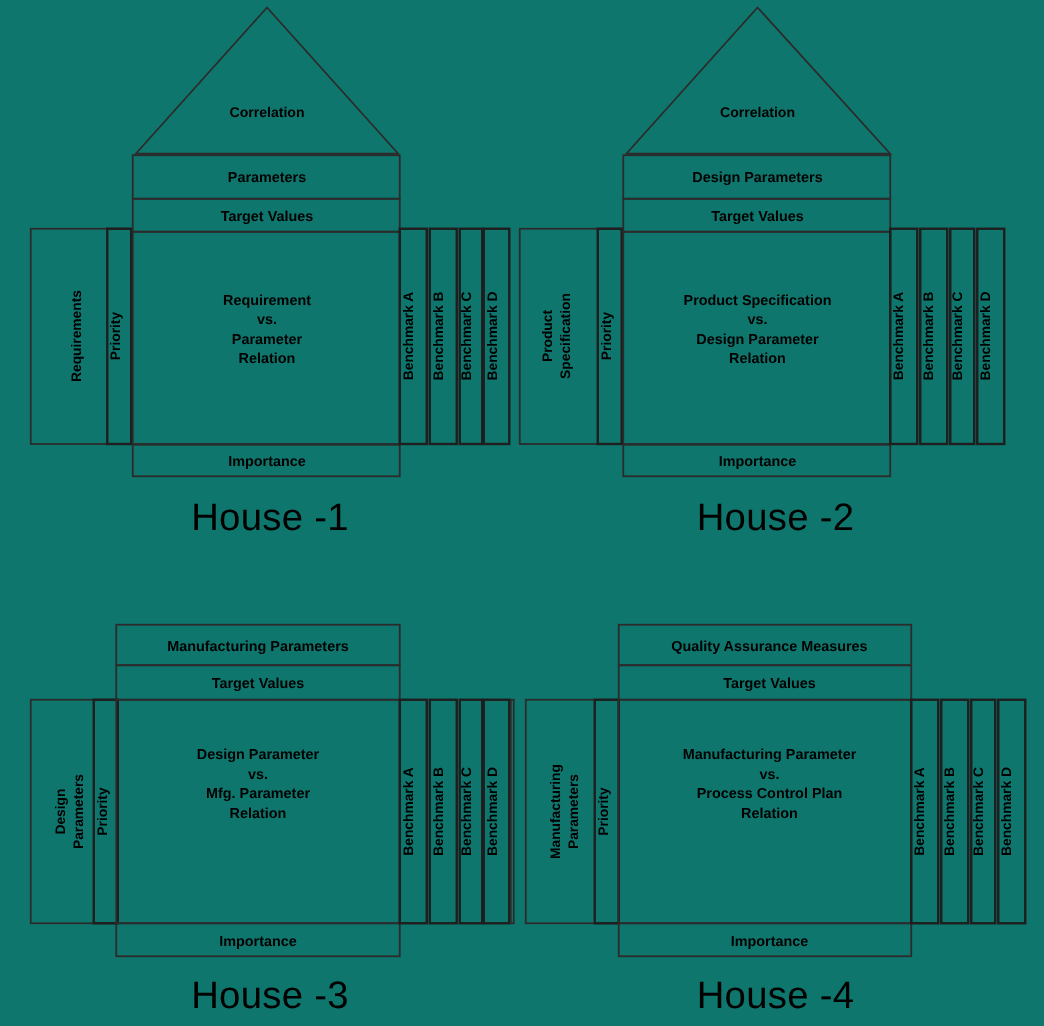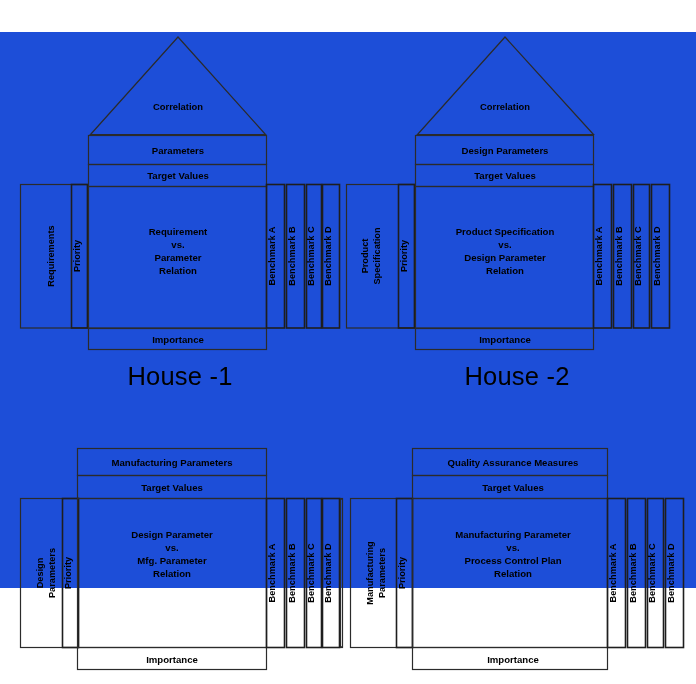--- a/index.html
+++ b/index.html
@@ -10,23 +10,22 @@
   body {
     width: 696px;
     height: 684px;
     font-family: "Liberation Sans", sans-serif;
     color: #000000;
     overflow: hidden;
   }
   #stage {
     position: relative;
     width: 696px;
-    height: 556px;
-    background: #1d4ed8;
-    margin-top: 32px;
+    height: 684px;
+    background: #0f766e;
   }
   svg.house-svg {
     position: absolute;
     top: 0;
     left: 0;
     width: 696px;
     height: 684px;
   }
   .ln {
     fill: none;

